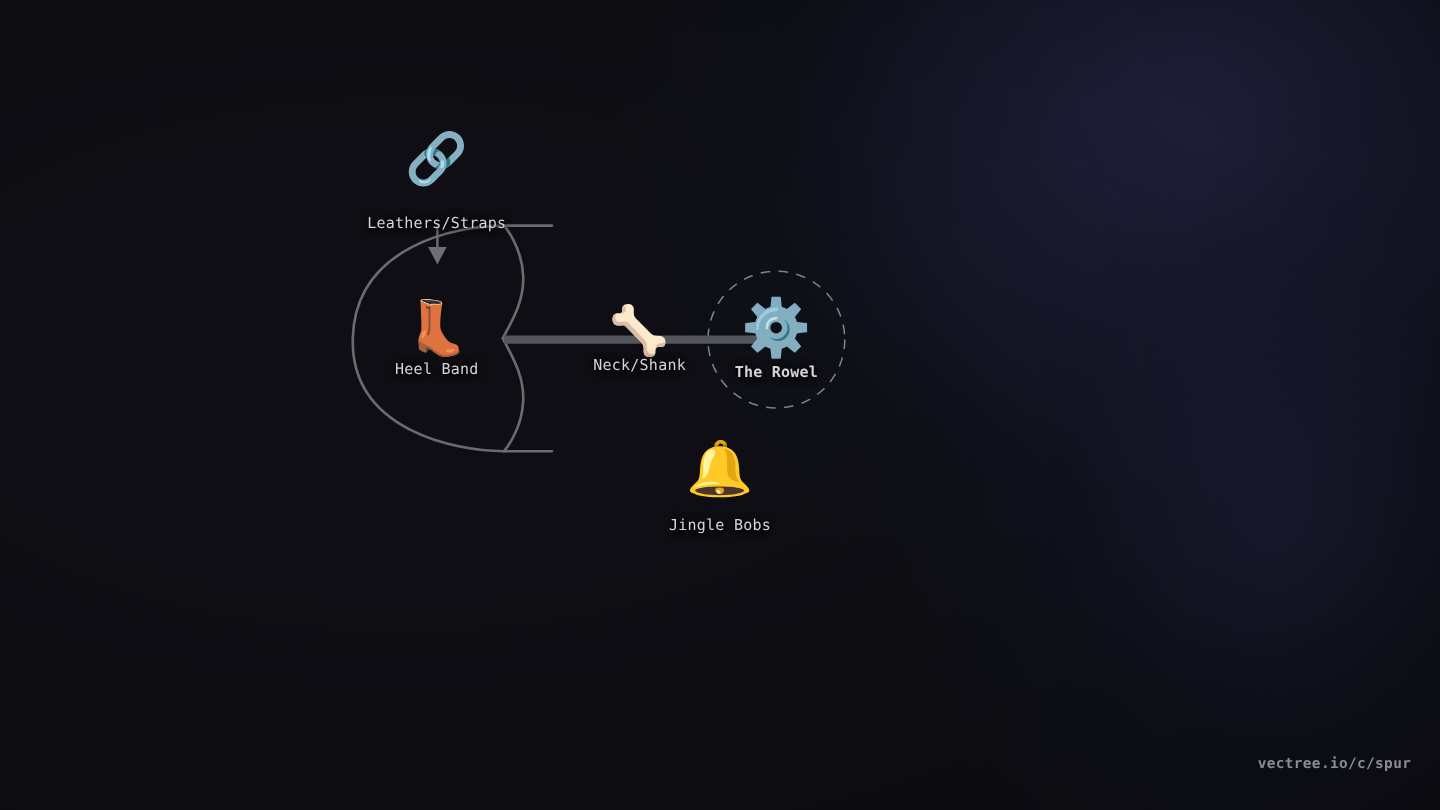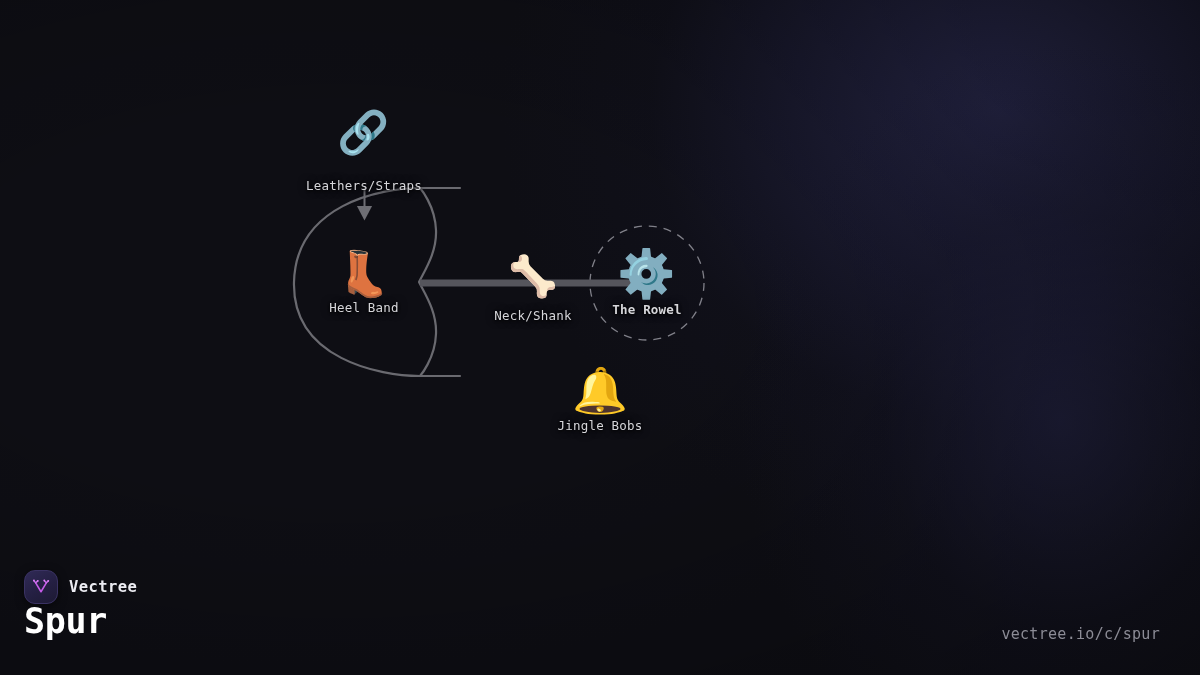--- a/index.html
+++ b/index.html
@@ -85,23 +85,23 @@
   #node-rowel     { left: 647px; top: 250px; }
   #node-jingle    { left: 600px; top: 368px; }
 
   #node-leathers .node-emoji { font-size: 42px; }
   #node-heel     .node-emoji { font-size: 44px; }
   #node-neck     .node-emoji { font-size: 40px; }
   #node-rowel    .node-emoji { font-size: 47px; }
   #node-jingle   .node-emoji { font-size: 45px; }
 
   #node-heel   .node-label { margin-top: 4px; }
-  #node-neck   .node-label { margin-top: 12px; }
+  #node-neck   .node-label { margin-top: 0; }
   #node-rowel  .node-label { margin-top: 5px; font-weight: bold; }
-  #node-jingle .node-label { margin-top: 5px; }
+  #node-jingle .node-label { margin-top: 17px; }
   #node-leathers .node-label { margin-top: 24px; }
 
   
   .footer {
     position: absolute;
     left: 0; right: 0; bottom: 0;
     height: 130px;
     pointer-events: none;
   }
   .brand {
@@ -134,25 +134,26 @@
     left: 24px;
     top: 56px;
     font-size: 35px;
     font-weight: 700;
     color: #ffffff;
     letter-spacing: -0.3px;
     font-family: "DejaVu Sans Mono", "Liberation Mono", monospace;
   }
   .footer-url {
     position: absolute;
-    right: 40px;
+    right: 24px;
     bottom: 32px;
-    font-size: 15px;
+    font-size: 12px;
     color: #8c8c96;
     letter-spacing: 0.3px;
+    font-weight: bold;
   }
 </style>
 </head>
 <body>
 
 <div class="bg-glow-tr"></div>
 <div class="bg-glow-r"></div>
 <div class="bg-vignette"></div>
 
 <div class="canvas">
@@ -204,31 +205,16 @@
 
   <div class="node" id="node-jingle">
     <span class="node-emoji">🔔</span>
     <div class="node-label">Jingle Bobs</div>
   </div>
 
 </div>
 
 <div class="footer">
 
-  <div class="brand">
-    <div class="brand-logo">
-      <svg width="22" height="22" viewBox="0 0 24 24">
-        <path d="M6.2 7.4 L12 17.2 L17.8 7.4" fill="none" stroke="#c65ce8" stroke-width="1.7" stroke-linecap="round" stroke-linejoin="round"></path>
-        <path d="M6.2 7.4 L4.3 5.3 M6.2 7.4 L8.3 5.6" fill="none" stroke="#d06ef2" stroke-width="1.5" stroke-linecap="round"></path>
-        <path d="M17.8 7.4 L15.8 5.3 M17.8 7.4 L19.8 5.6" fill="none" stroke="#d06ef2" stroke-width="1.5" stroke-linecap="round"></path>
-        <circle cx="4.3" cy="5.0" r="1.05" fill="#e07ffb"></circle>
-        <circle cx="8.5" cy="5.3" r="1.05" fill="#e07ffb"></circle>
-        <circle cx="15.6" cy="5.0" r="1.05" fill="#e07ffb"></circle>
-        <circle cx="19.9" cy="5.3" r="1.05" fill="#e07ffb"></circle>
-      </svg>
-    </div>
-    <span class="brand-name">Vectree</span>
-  </div>
-
-  <div class="page-title">Spur</div>
+
 
   <div class="footer-url">vectree.io/c/spur</div>
 </div>
 
 </body></html>

